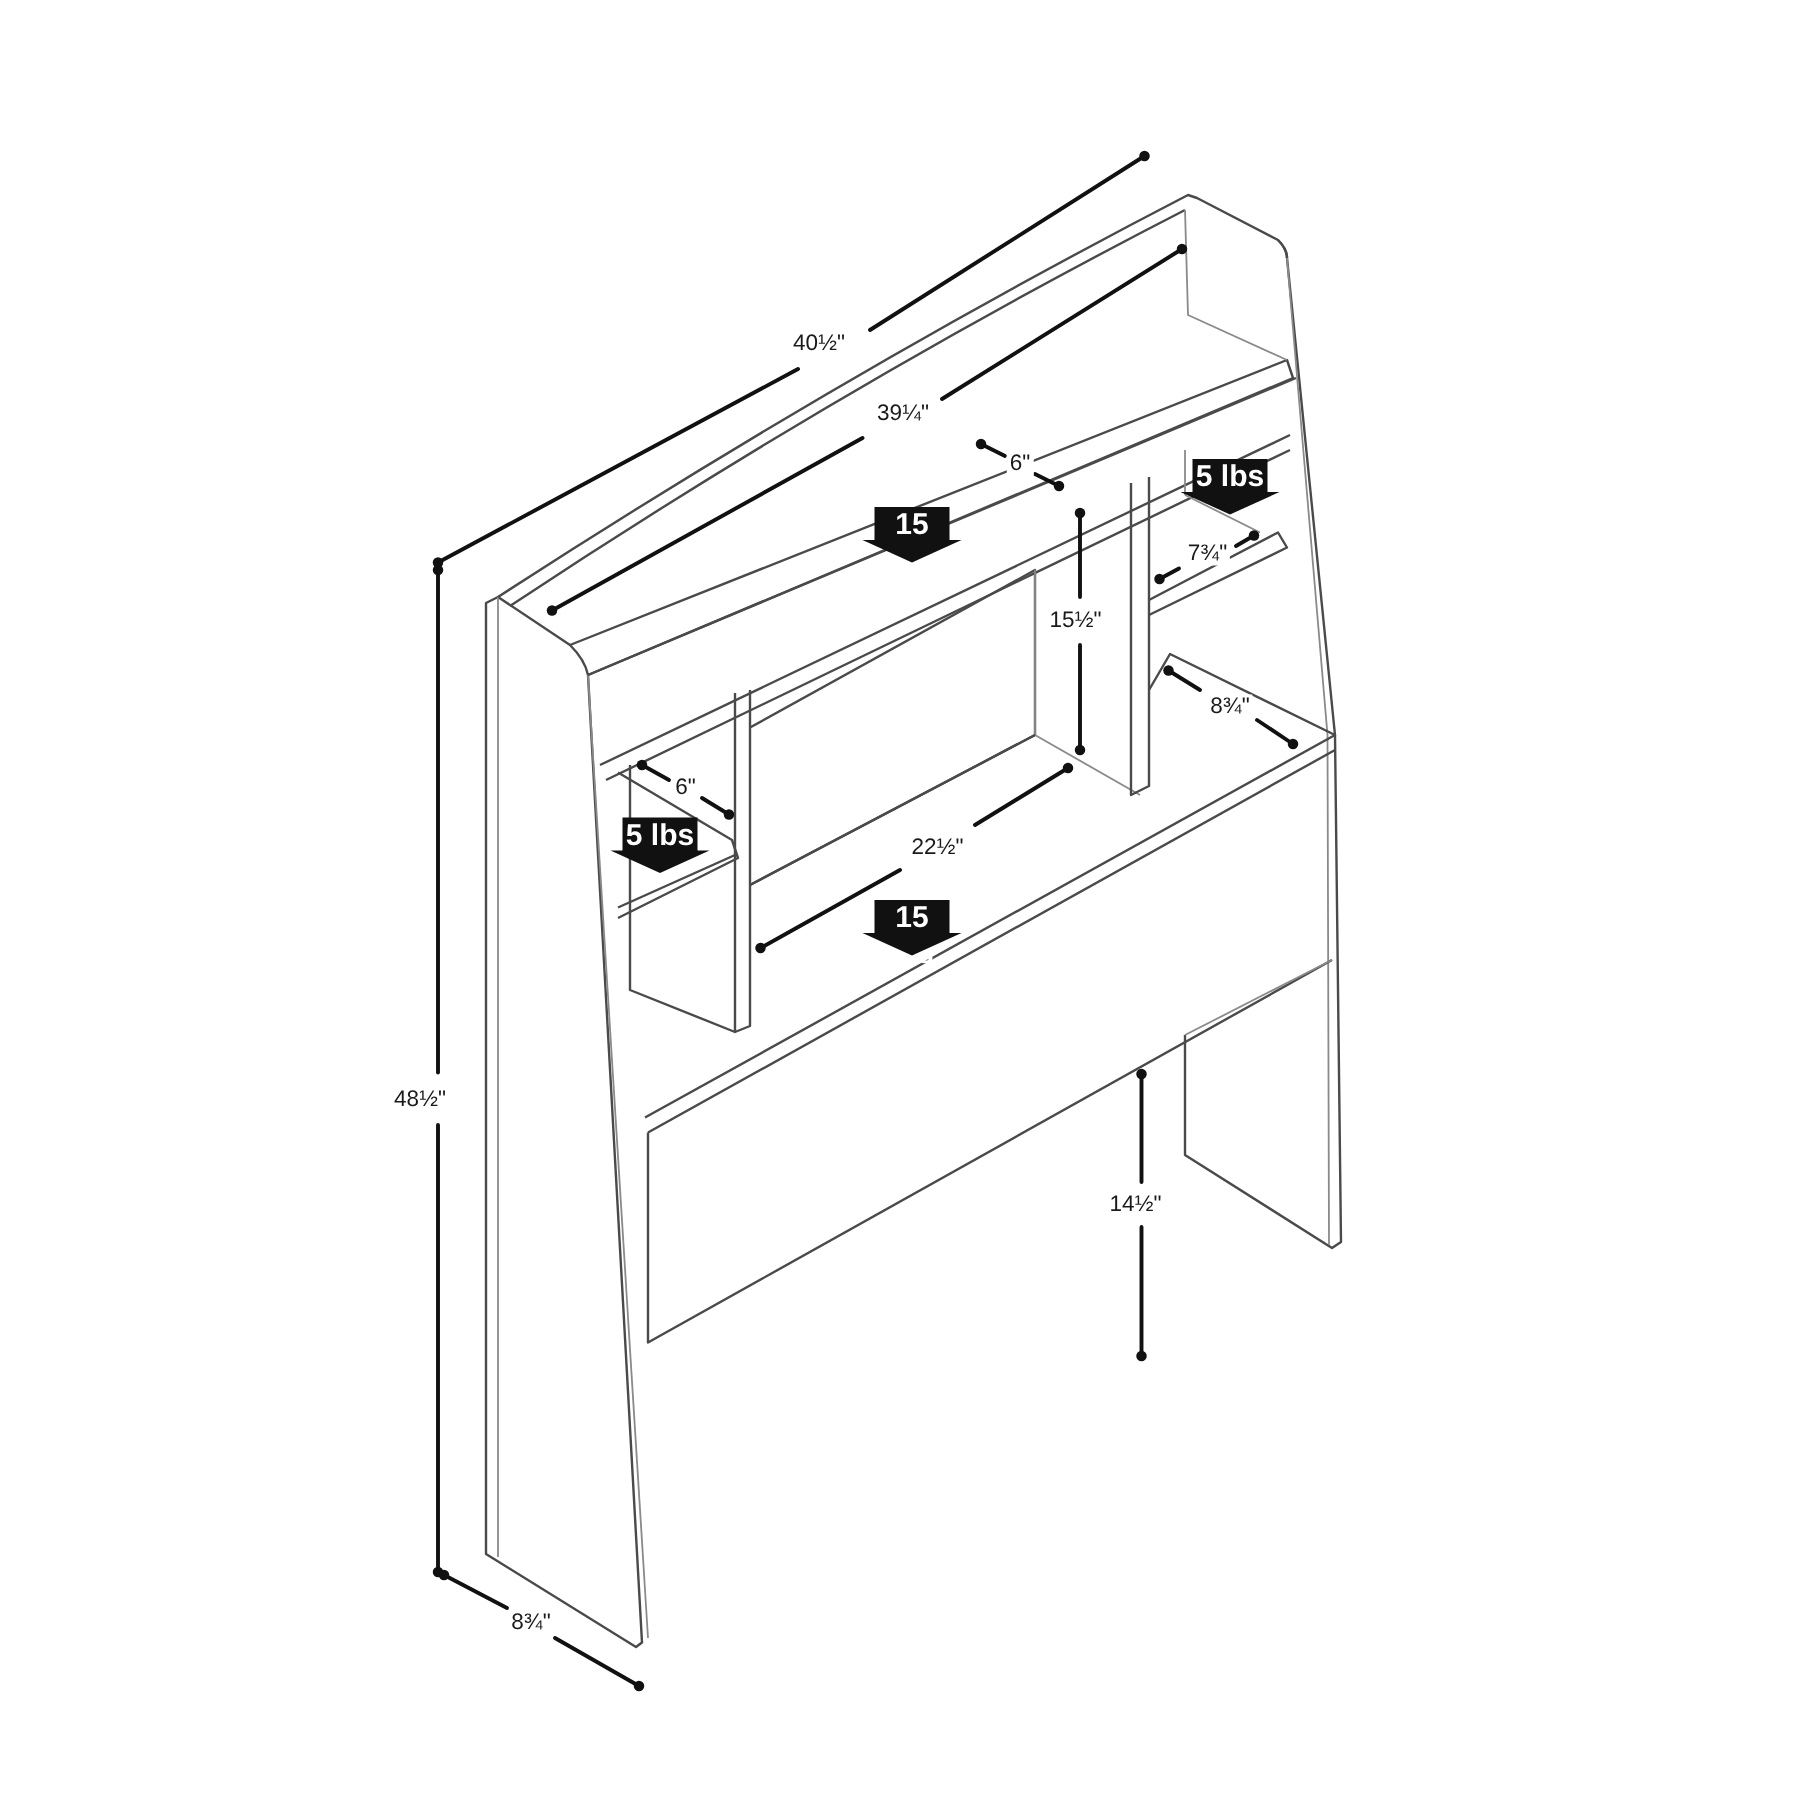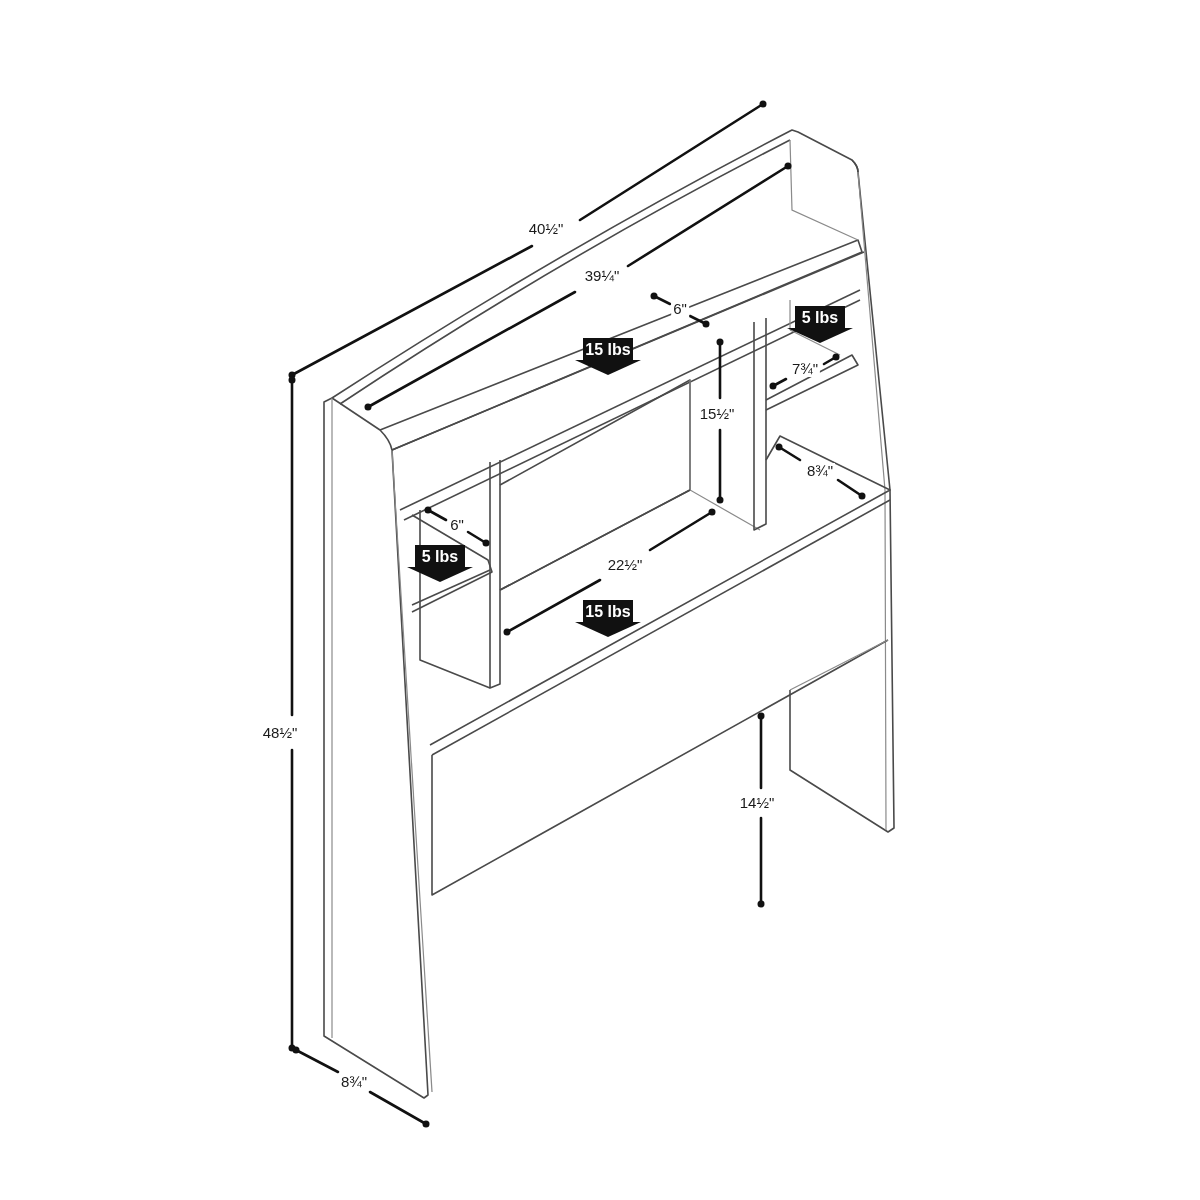--- a/index.html
+++ b/index.html
@@ -8,21 +8,21 @@
   #diagram { position: absolute; left: 0; top: 0; width: 1200px; height: 1200px; }
   .edge { fill: none; stroke: #4a4a4a; stroke-width: 1.6; stroke-linejoin: round; }
   .edge-light { fill: none; stroke: #8a8a8a; stroke-width: 1.2; }
   .dim { stroke: #111; stroke-width: 2.6; fill: none; stroke-linecap: round; }
   .dot { fill: #111; }
   .lbl { position: absolute; font-size: 15px; color: #1a1a1a; background: #fff;
          padding: 0 2px; line-height: 16px; white-space: nowrap;
          transform: translate(-50%, -50%); }
   .badge { position: absolute; transform: translate(-50%, -50%); width: 66px; height: 40px; }
   .badge .box { position: absolute; left: 8px; top: 0; width: 50px; height: 24px; background: #111;
-                color: #fff; font-weight: bold; font-size: 16px; line-height: 24px; text-align: center;
+                color: #fff; font-weight: bold; font-size: 20px; line-height: 24px; text-align: center;
                 font-family: "Liberation Sans", sans-serif; }
   .badge .arrow { position: absolute; left: 0; top: 22px; width: 0; height: 0;
                   border-left: 33px solid transparent; border-right: 33px solid transparent;
                   border-top: 15px solid #111; }
 </style>
 </head>
 <body>
 
 <svg id="diagram" viewBox="0 0 1200 1200" xmlns="http://www.w3.org/2000/svg">
 

